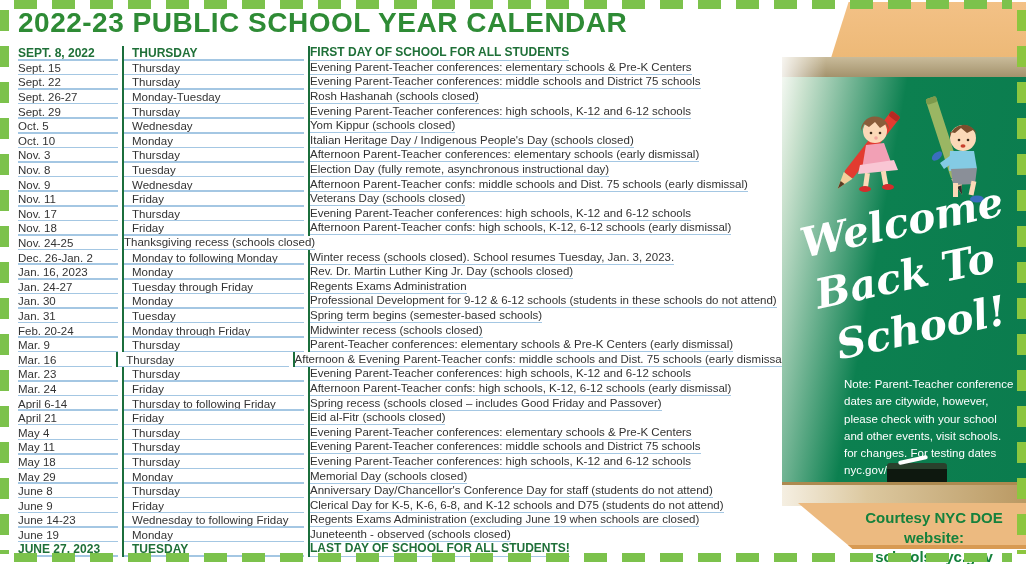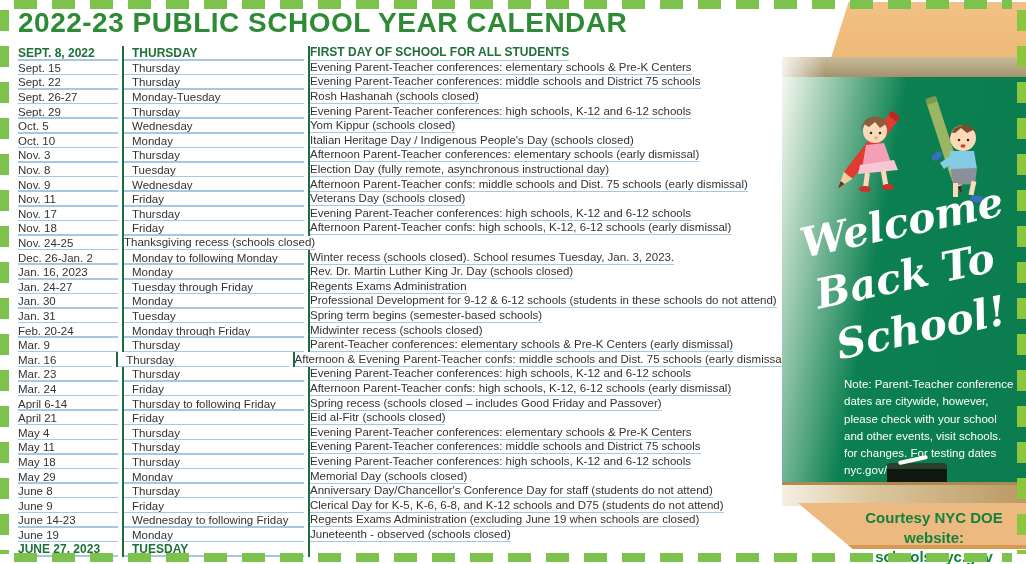--- a/index.html
+++ b/index.html
@@ -321,20 +321,23 @@
     <div class="cal-row">
       <div class="c1">June 19</div>
       <div class="c2">Monday</div>
       <div class="c3">
         <span class="txt">Juneteenth - observed (schools closed)</span>
       </div>
     </div>
     <div class="cal-row hl">
       <div class="c1">JUNE 27, 2023</div>
       <div class="c2">TUESDAY</div>
+      <div class="c3">
+        <span class="txt">LAST DAY OF SCHOOL FOR ALL STUDENTS!</span>
+      </div>
     </div>
   </div>
 
 <div class="panel">
   <div class="wood-top"></div>
   <div class="khaki-bar"></div>
   <div class="board"></div>
 
   <svg class="kids" viewBox="0 0 175 115">
 

